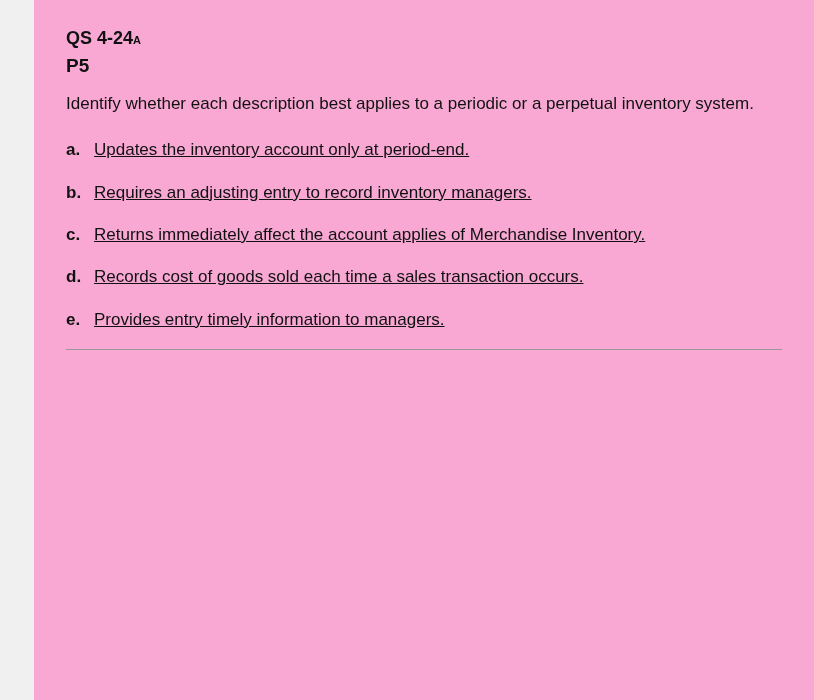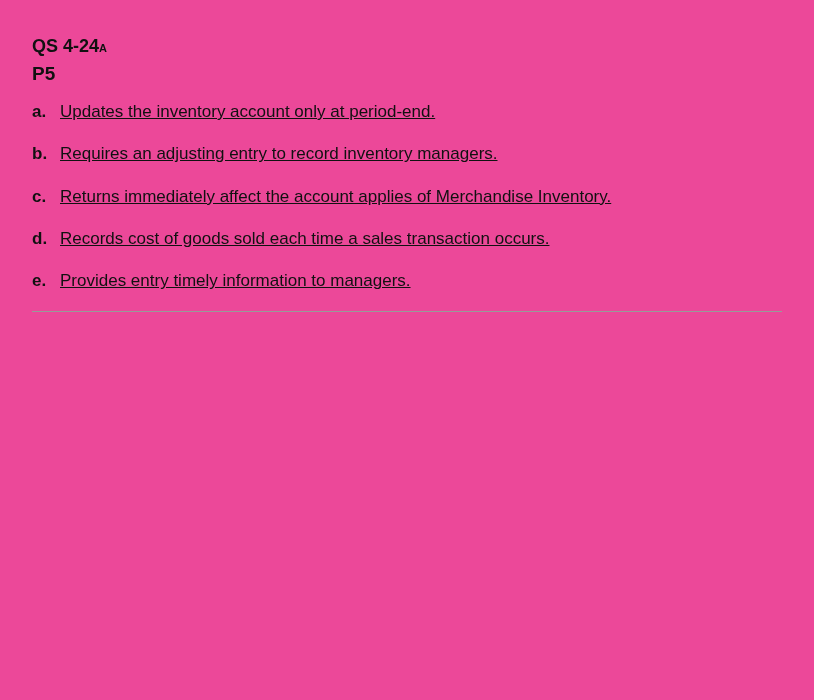--- a/index.html
+++ b/index.html
@@ -12,24 +12,25 @@
       width: 814px;
       min-height: 700px;
       background-color: #f0f0f0;
       font-family: Arial, sans-serif;
       display: flex;
       align-items: flex-start;
       justify-content: center;
     }
 
     .card {
-      background-color: #ec4899;
+      background-color: #f9a8d4;
       width: 814px;
       min-height: 700px;
-      padding: 36px 32px 32px 32px;
+      padding: 28px 32px 32px 32px;
+      margin-left: 34px;
     }
 
     .qs-title {
       font-size: 18px;
       font-weight: bold;
       color: #111;
       margin-bottom: 6px;
       display: flex;
       align-items: baseline;
       gap: 0px;
@@ -104,20 +105,21 @@
 <div class="card">
 
   <div class="qs-title">
     <span class="qs-title-text">QS 4-24</span>
       <span class="superscript">A</span>
   </div>
 
 
   <div class="p5-label">P5</div>
 
+  <div class="description">Identify whether each description best applies to a periodic or a perpetual inventory system.</div>
 
   <ul class="list-items">
 
     <li class="list-item">
       <span class="list-label">a.</span>
       <span class="list-text">Updates the inventory account only at period-end.</span>
     </li>
 
     <li class="list-item">
       <span class="list-label">b.</span>

